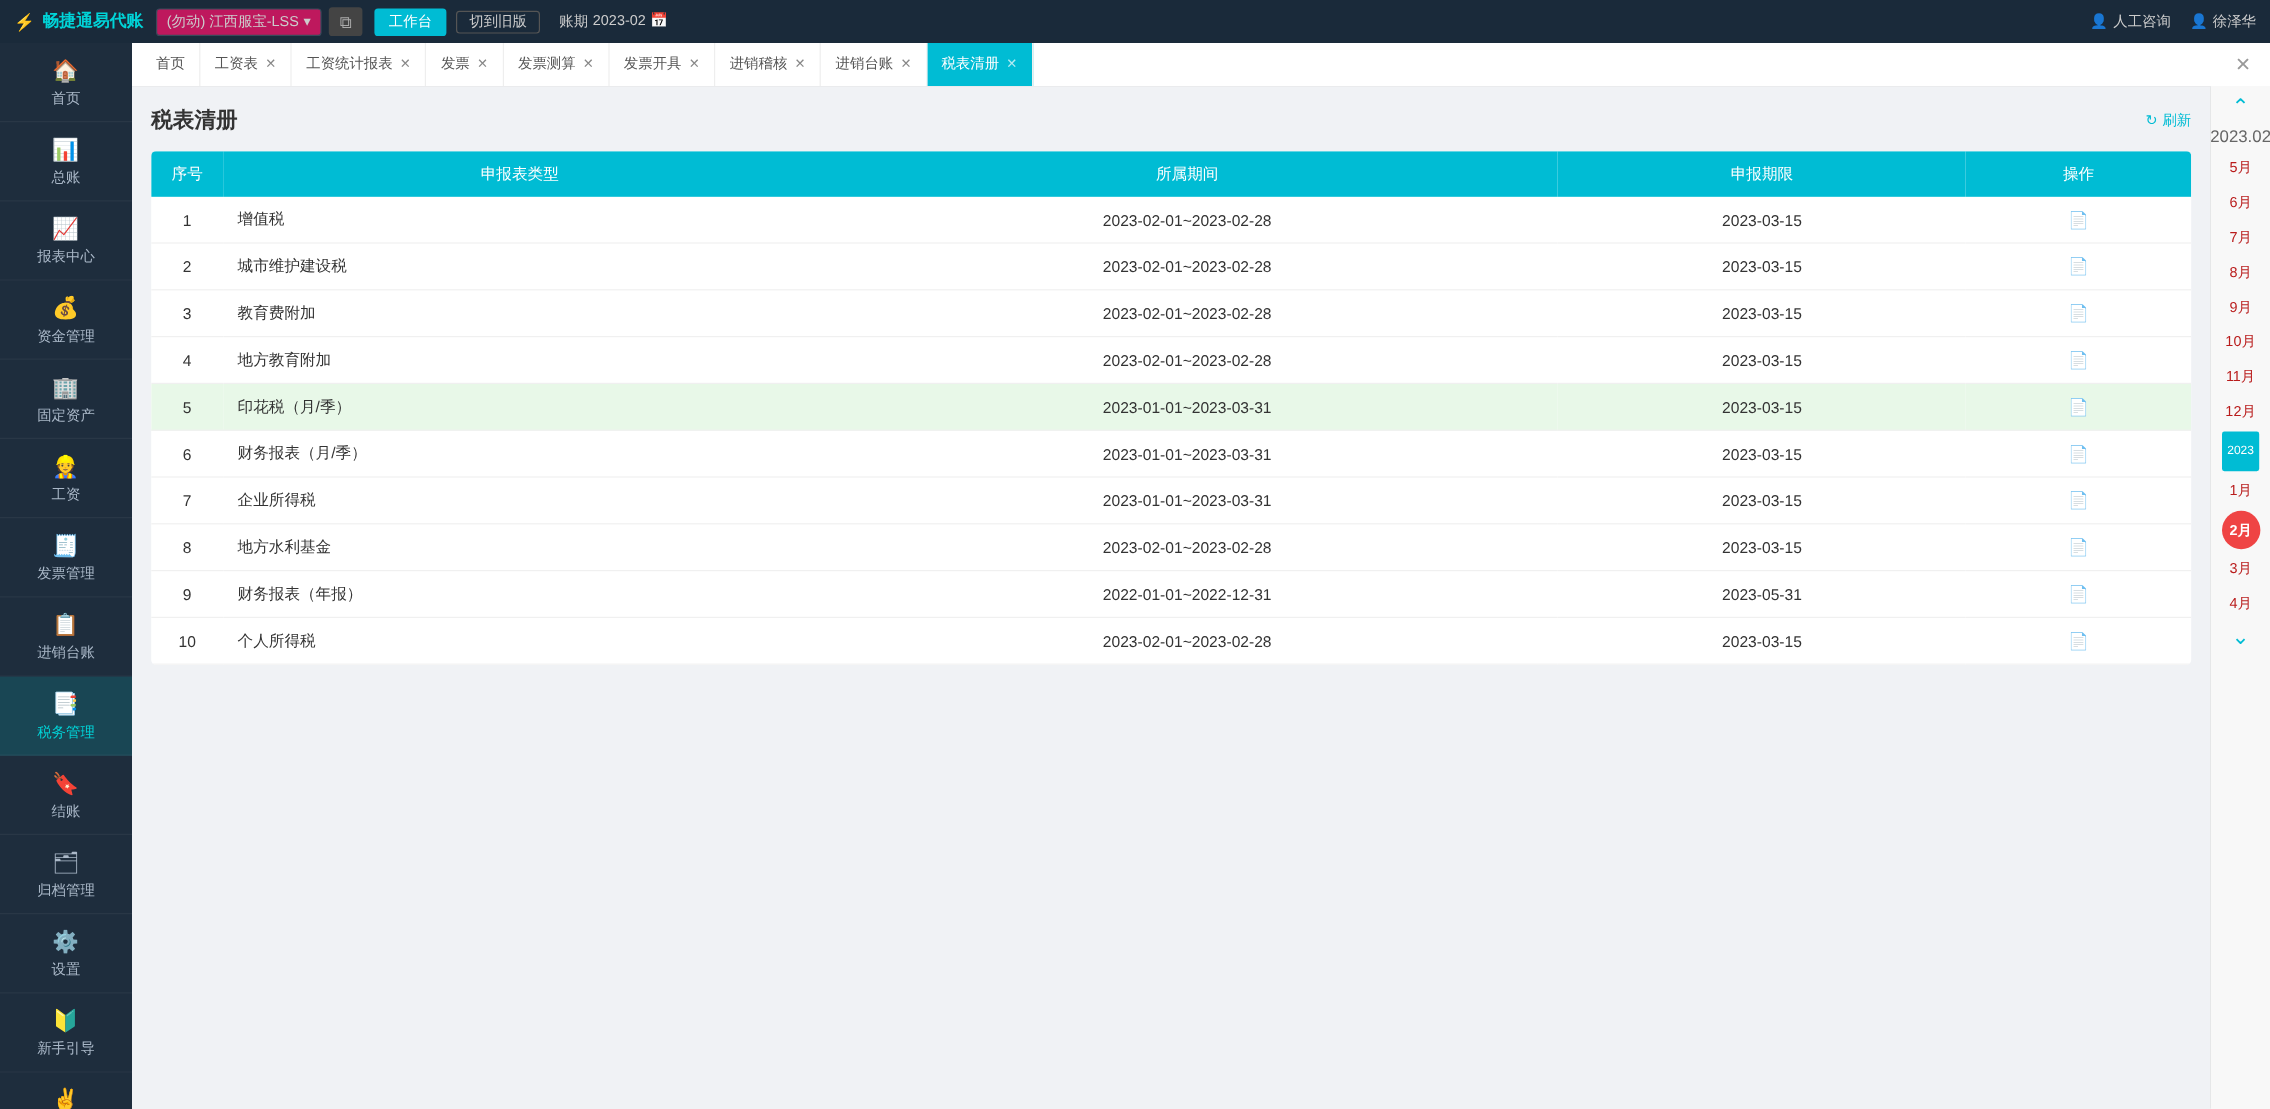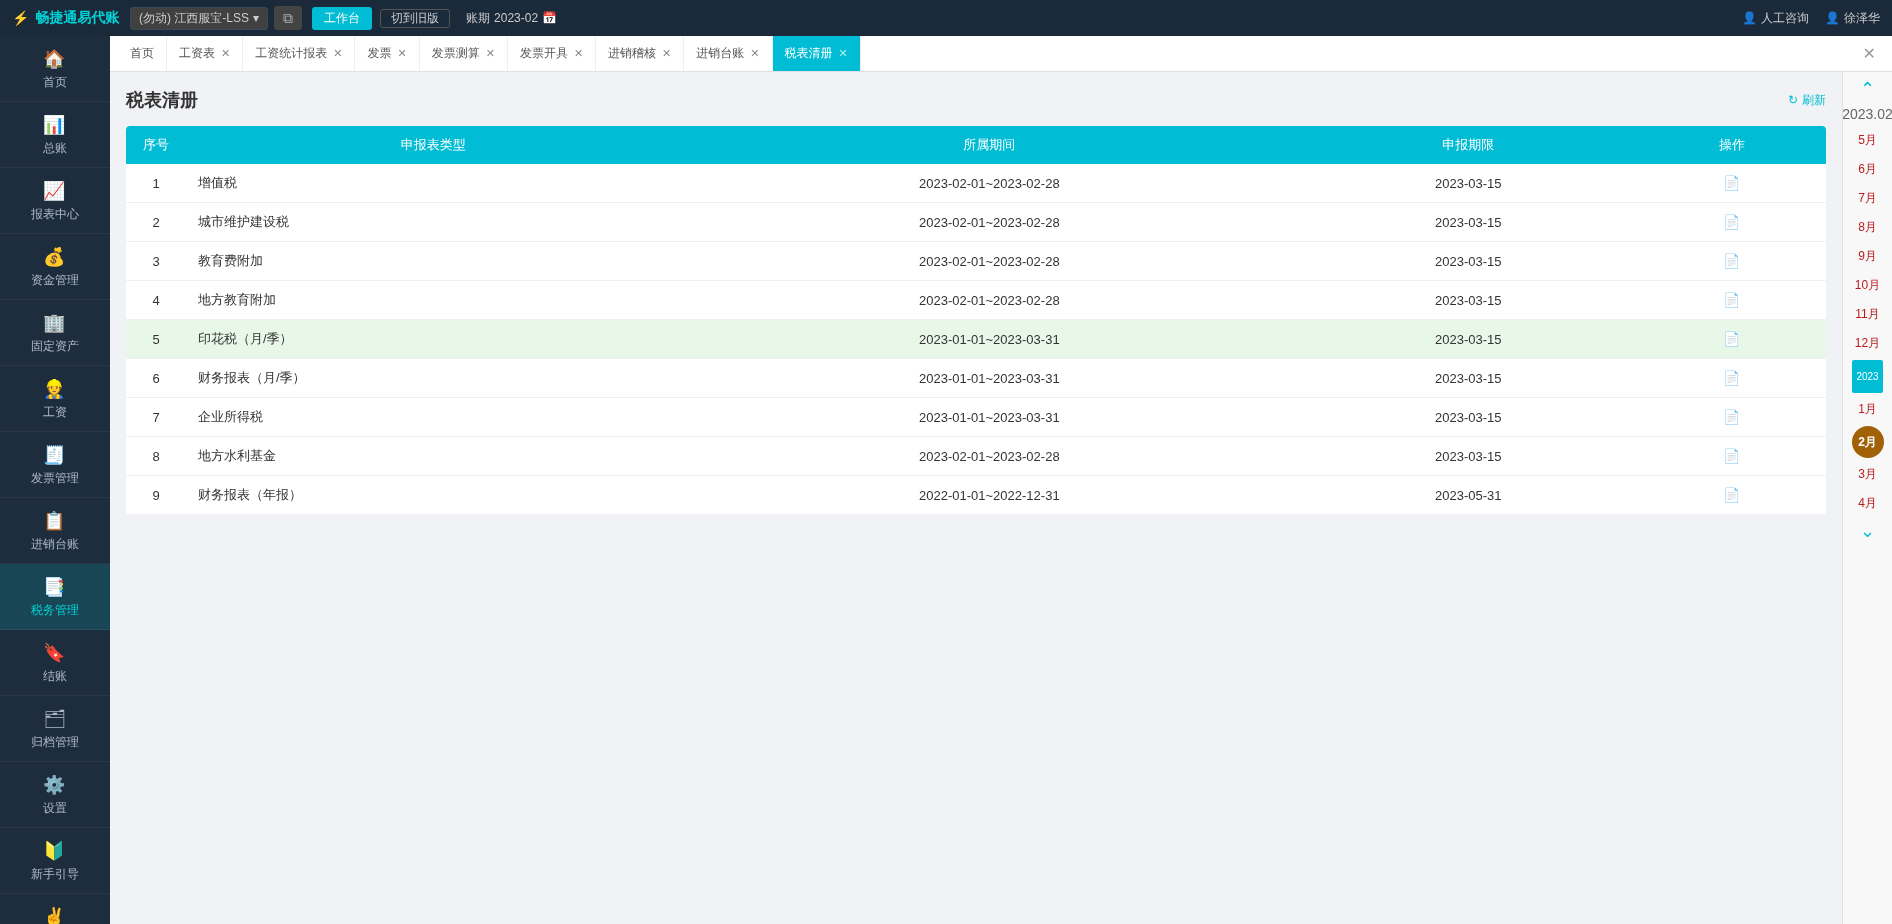--- a/index.html
+++ b/index.html
@@ -22,21 +22,21 @@
       gap: 6px;
       color: #00d4d8;
       font-size: 14px;
       font-weight: bold;
       min-width: 110px;
     }
     .top-header .company-selector {
       display: flex;
       align-items: center;
       gap: 4px;
-      background: #404040;
+      background: #be185d;
       border: 1px solid #3a4a5a;
       border-radius: 3px;
       padding: 2px 8px;
       color: #ccc;
       font-size: 12px;
       cursor: pointer;
       margin-left: 8px;
     }
     .top-header .header-btns {
       display: flex;
@@ -60,21 +60,20 @@
       border-radius: 3px;
       padding: 0 10px;
       font-size: 12px;
       cursor: pointer;
     }
     .top-header .period {
       color: #ccc;
       font-size: 12px;
       margin-left: 8px;
       display: flex;
-      align-items: center;
       gap: 4px;
     }
     .top-header .right-btns {
       margin-left: auto;
       display: flex;
       align-items: center;
       gap: 16px;
       color: #ccc;
       font-size: 12px;
     }
@@ -265,21 +264,21 @@
       padding: 5px 2px;
       text-align: center;
       font-size: 12px;
       color: #b91c1c;
       cursor: pointer;
       border-radius: 3px;
       margin: 1px auto;
       white-space: nowrap;
     }
     .cal-month.active-month {
-      background: #a16207;
+      background: #ef4444;
       color: #fff;
       border-radius: 50%;
       width: 32px;
       height: 32px;
       display: flex;
       align-items: center;
       justify-content: center;
       margin: 2px auto;
       font-weight: bold;
     }
@@ -517,20 +516,27 @@
     <td>地方水利基金</td>
     <td>2023-02-01~2023-02-28</td>
     <td>2023-03-15</td>
     <td><span class="action-icon">📄</span></td>
   </tr>
               <tr>
     <td>9</td>
     <td>财务报表（年报）</td>
     <td>2022-01-01~2022-12-31</td>
     <td>2023-05-31</td>
+    <td><span class="action-icon">📄</span></td>
+  </tr>
+              <tr>
+    <td>10</td>
+    <td>个人所得税</td>
+    <td>2023-02-01~2023-02-28</td>
+    <td>2023-03-15</td>
     <td><span class="action-icon">📄</span></td>
   </tr>
             </tbody>
         </table>
 
       </div>
 
       <div class="right-sidebar">
         <div class="cal-nav-up">⌃</div>
         <div class="cal-header">2023.02</div>

